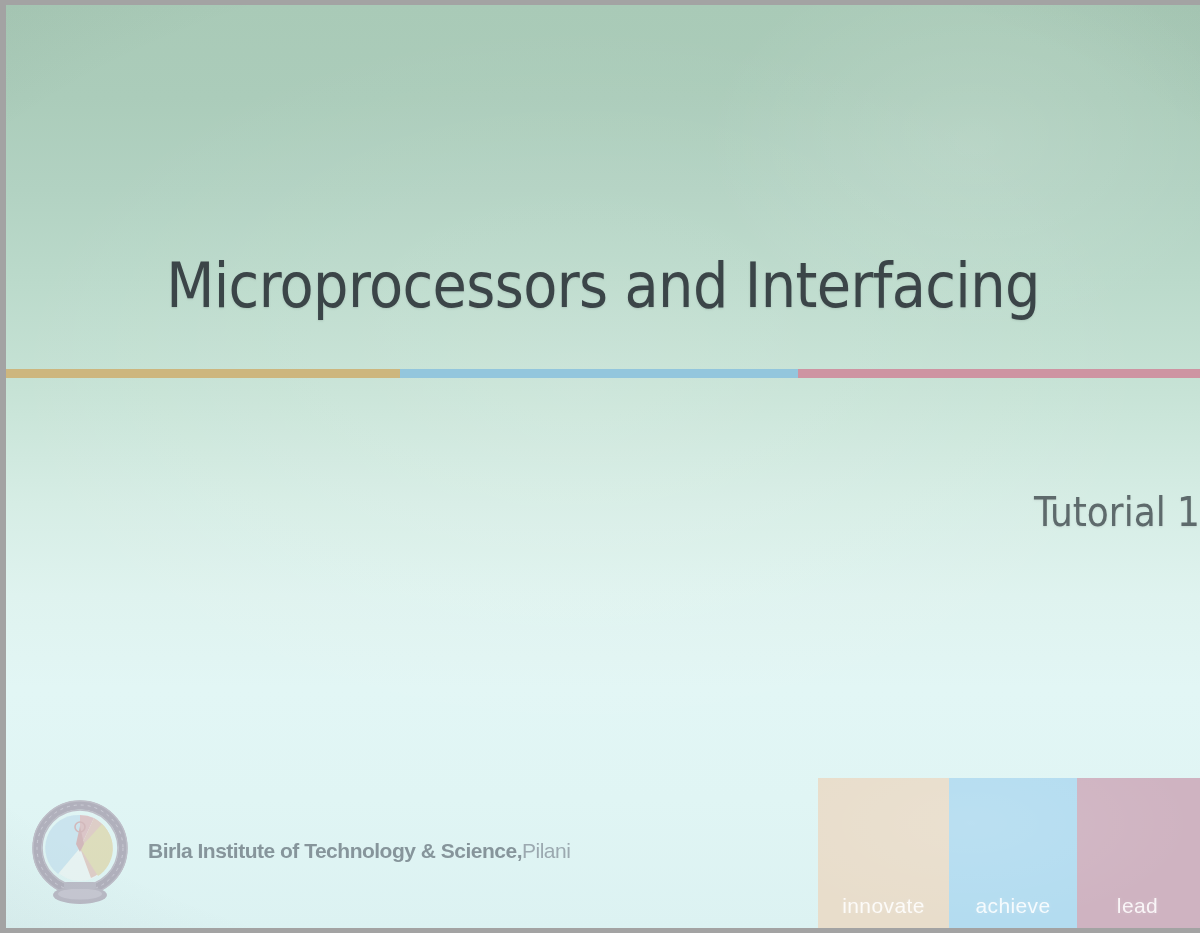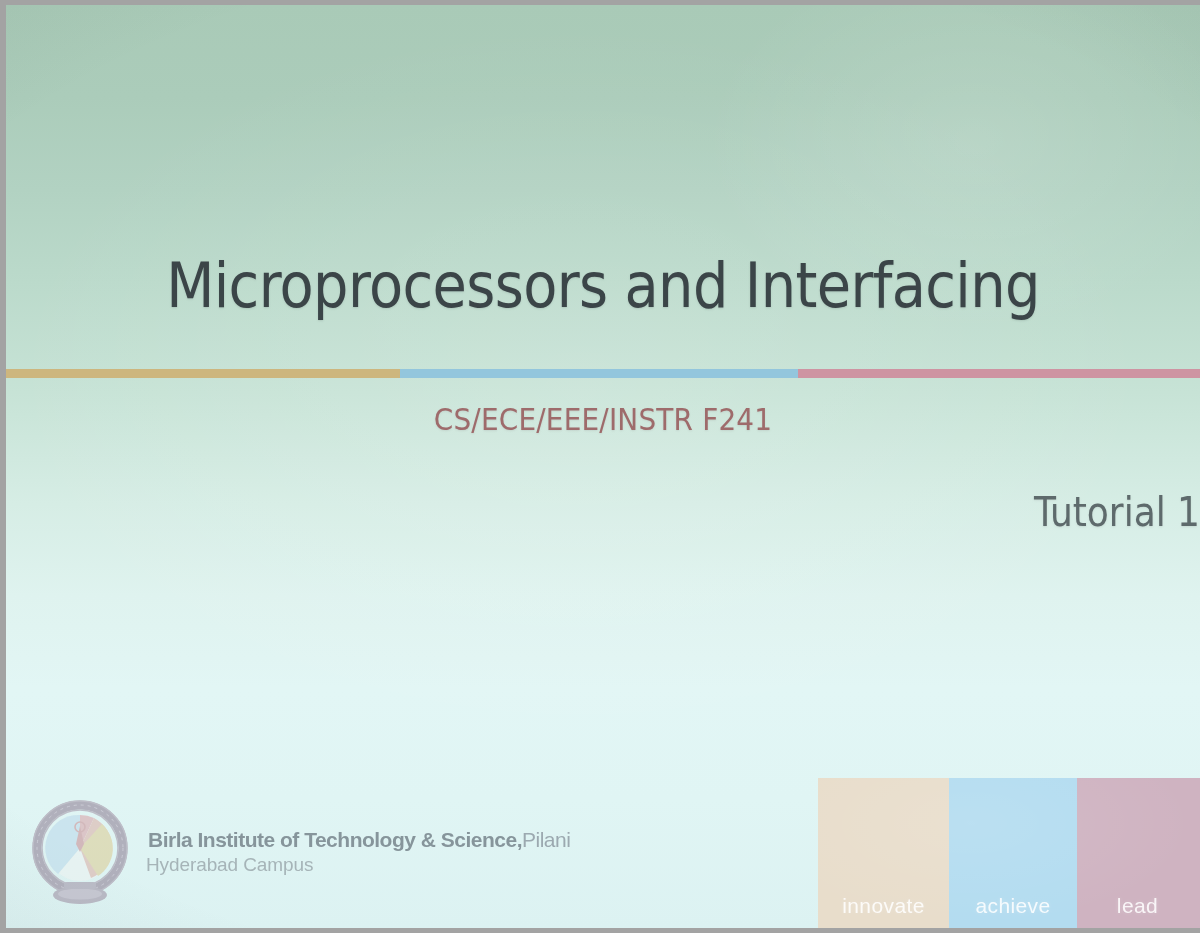--- a/index.html
+++ b/index.html
@@ -227,21 +227,20 @@
     <div id="title-block">
       <h1 id="slide-title">Microprocessors and Interfacing</h1>
     </div>
 
     <div id="accent-rule">
       <div class="seg gold"></div>
       <div class="seg blue"></div>
       <div class="seg rose"></div>
     </div>
 
-    <p id="course-code">CS/ECE/EEE/INSTR F241</p>
 
     <p id="tutorial-label">Tutorial 1</p>
 
     <div id="brand-lockup">
 
       <svg id="institute-seal" viewBox="0 0 104 106">
 
         <circle cx="52" cy="48" r="43" fill="none" stroke="#8e7f93" stroke-width="9"></circle>
         <circle cx="52" cy="48" r="47" fill="none" stroke="#a596a8" stroke-width="1.5"></circle>
         <circle cx="52" cy="48" r="38" fill="none" stroke="#a596a8" stroke-width="1.5"></circle>
@@ -263,21 +262,20 @@
         <ellipse cx="52" cy="95" rx="27" ry="9" fill="#9d8ea2"></ellipse>
         <ellipse cx="52" cy="94" rx="22" ry="5.5" fill="#b4a6b8"></ellipse>
 
         <rect x="36" y="82" width="32" height="7" rx="3" fill="#a194a6"></rect>
       </svg>
 
       <div id="brand-text">
         <p id="institute-name">
           <span class="strong">Birla Institute of Technology &amp; Science,</span><span class="light">Pilani</span>
         </p>
-        <p id="campus-name">Hyderabad Campus</p>
       </div>
     </div>
 
     <div id="tagline-blocks">
       <div class="tag-block innovate">
         <span class="tag-word">innovate</span>
       </div>
       <div class="tag-block achieve">
         <span class="tag-word">achieve</span>
       </div>

